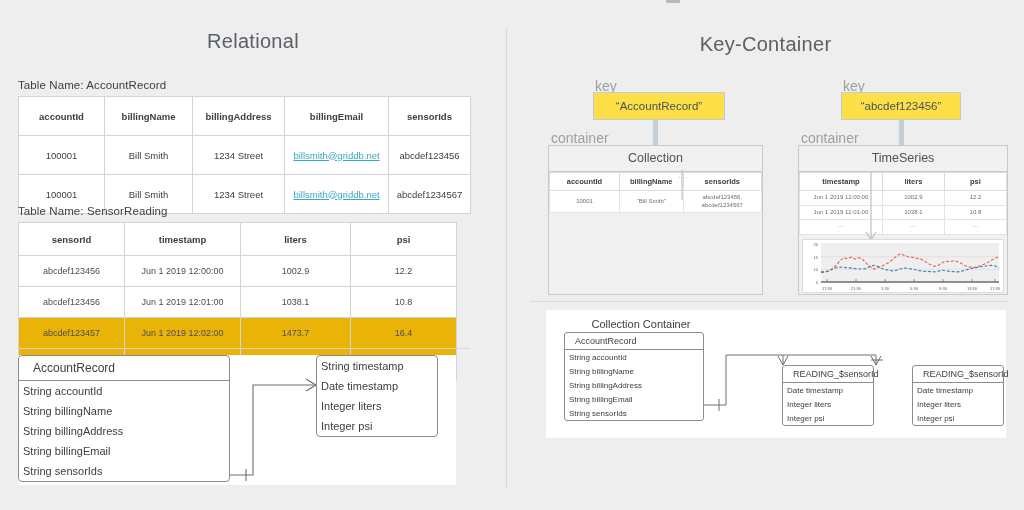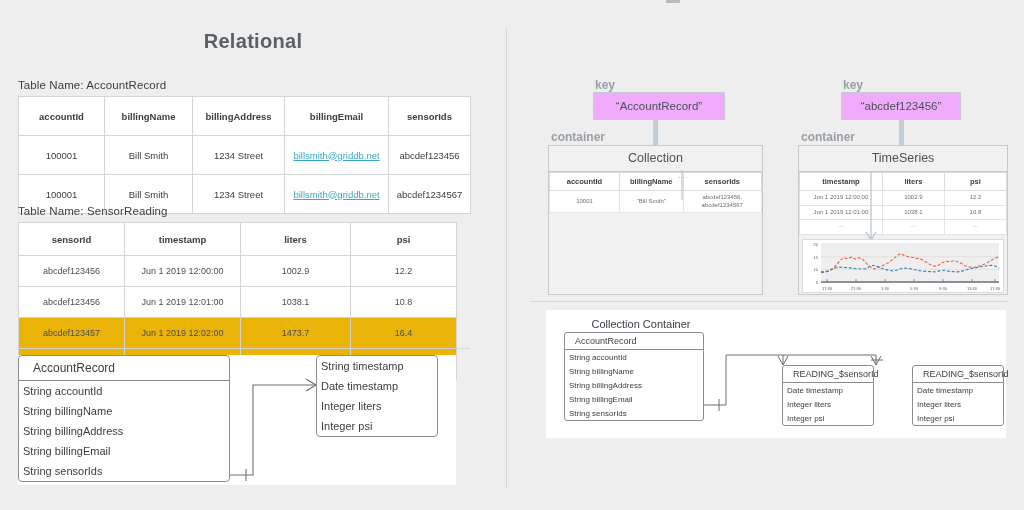--- a/index.html
+++ b/index.html
@@ -13,21 +13,21 @@
   .stage{position:absolute;left:0;top:0;width:1024px;height:510px;}
 
   
   .abs{position:absolute;}
   .panel-title{
     font-size:20px;font-weight:400;color:#5a6066;letter-spacing:.3px;
     text-align:center;
   }
   .divider-v{position:absolute;background:#d8d8d8;width:1px;}
   .divider-h{position:absolute;background:#d8d8d8;height:1px;}
-  #rel-title{left:0;top:30px;width:506px;font-weight:bold;}
+  #rel-title{left:0;top:30px;width:506px;}
   .tbl-caption{
     font-size:11.5px;color:#3c4044;font-weight:400;letter-spacing:.1px;
   }
   table.grid{
     border-collapse:collapse;background:#ffffff;
     border:1px solid #c9c9c9;table-layout:fixed;
   }
   table.grid th,table.grid td{
     border:1px solid #d4d4d4;
     text-align:center;vertical-align:middle;
@@ -59,23 +59,23 @@
     font-size:12px;color:#3c4044;padding:5px 0 5px 14px;
     border-bottom:1px solid #8a8e92;
   }
   .er-box .er-row{
     font-size:11px;color:#3c4044;padding:4px 0 4px 4px;
   }
   #er-acct{left:0px;top:0px;width:212px;}
   #er-sens{left:298px;top:0px;width:122px;}
   #kc-title{left:507px;top:33px;width:517px;}
 
-  .lbl-small{font-size:12px;color:#9aa0a6;font-weight:bold;}
+  .lbl-small{font-size:14px;color:#9aa0a6;}
   .key-box{
-    position:absolute;background:#f0abfc;border:1px solid #c2cbd2;
+    position:absolute;background:#fde047;border:1px solid #c2cbd2;
     box-sizing:border-box;display:flex;align-items:center;justify-content:center;
     font-size:11.5px;color:#4a5258;
   }
   .key-stem{position:absolute;background:#c3cfd8;width:5px;}
 
   .cont-box{
     position:absolute;background:#f1f1f1;border:1px solid #c9c9c9;
     box-sizing:border-box;
   }
   .cont-head{
@@ -223,20 +223,21 @@
       <div class="er-row">String sensorIds</div>
     </div>
     <div id="er-sens" class="er-box">
       <div class="er-row">String timestamp</div>
       <div class="er-row">Date timestamp</div>
       <div class="er-row">Integer liters</div>
       <div class="er-row">Integer psi</div>
     </div>
   </div>
 
+  <div id="kc-title" class="abs panel-title">Key-Container</div>
 
   <div class="abs lbl-small" style="left:595px;top:78px;">key</div>
   <div class="key-box" style="left:593px;top:92px;width:132px;height:28px;">“AccountRecord”</div>
   <div class="key-stem" style="left:653px;top:120px;height:26px;"></div>
 
   <div class="abs lbl-small" style="left:551px;top:130px;">container</div>
   <div class="cont-box" style="left:548px;top:145px;width:215px;height:150px;">
     <div class="cont-head">Collection</div>
     <table class="minigrid">
       <colgroup>

